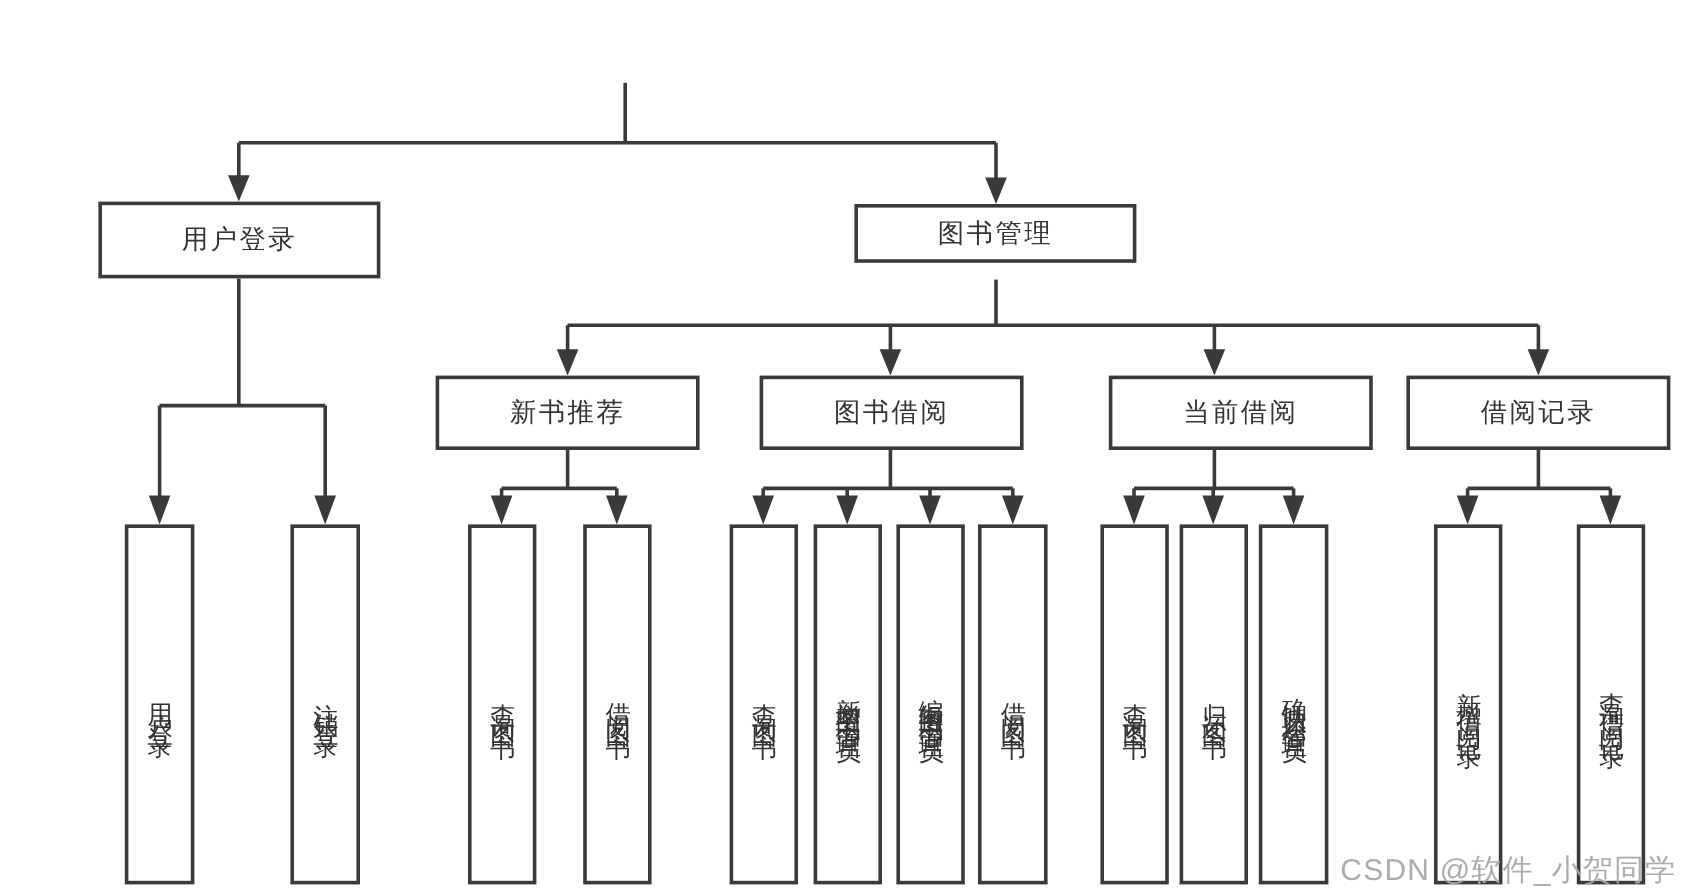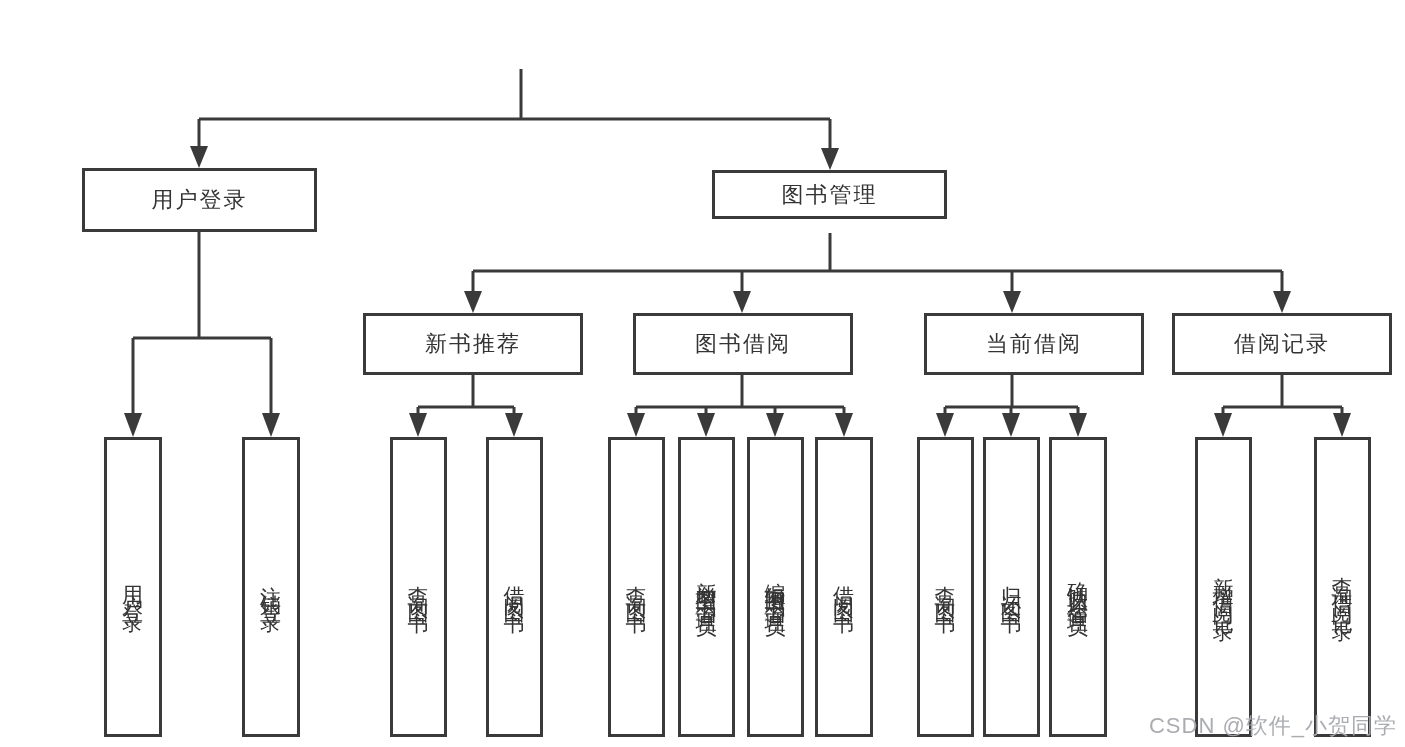--- a/index.html
+++ b/index.html
@@ -44,21 +44,21 @@
     line-height: 1;
     white-space: nowrap;
   }
   .vbox .label.vtext-long {
     letter-spacing: 5px;
   }
   .watermark {
     position: absolute;
     right: 8px;
     bottom: 6px;
-    font-size: 22px;
+    font-size: 25px;
     color: rgba(165, 168, 173, 0.95);
     letter-spacing: 1px;
     white-space: nowrap;
     z-index: 5;
   }
 </style>
 </head>
 <body>
 
 <div class="stage">

